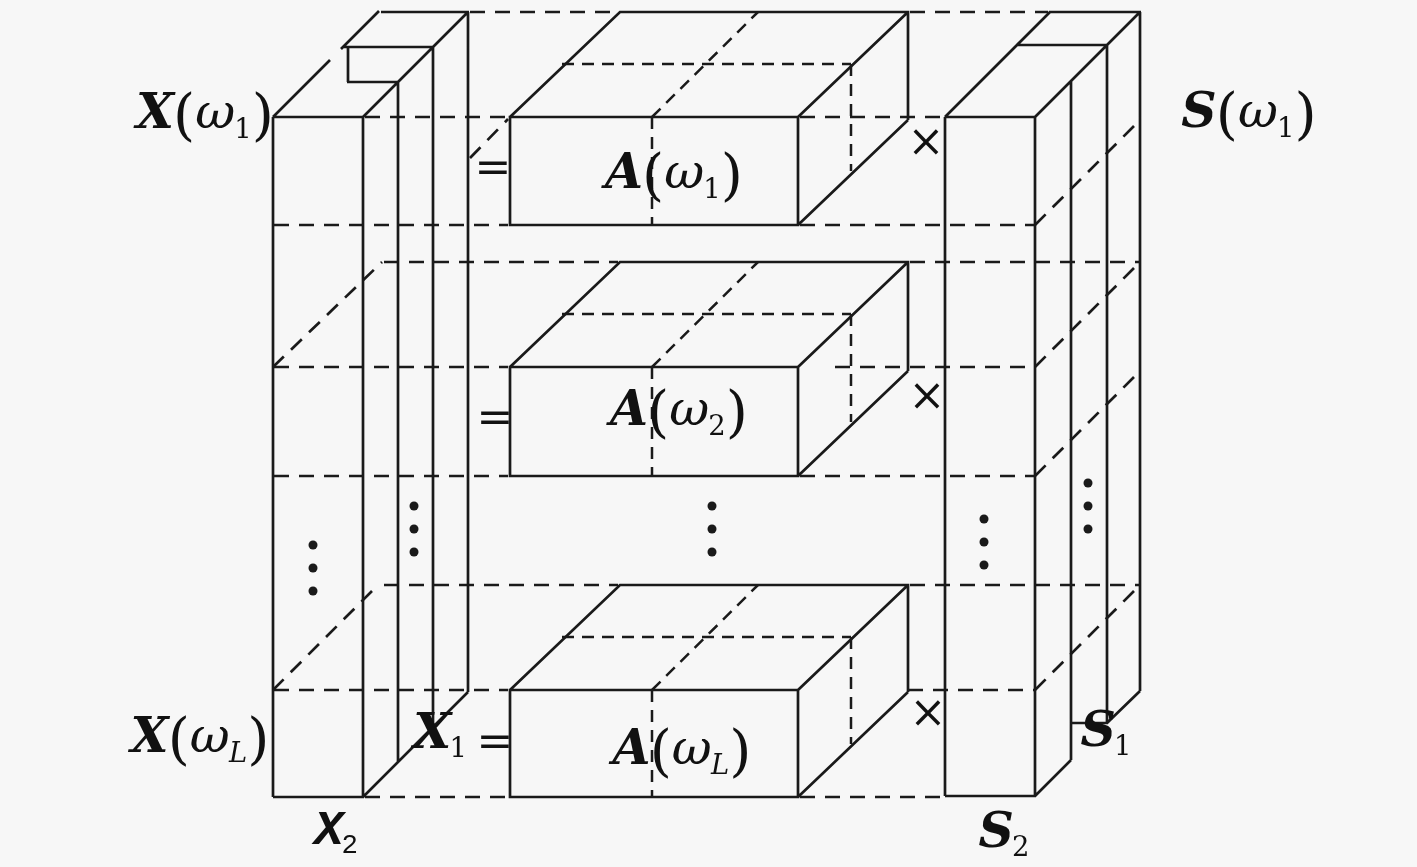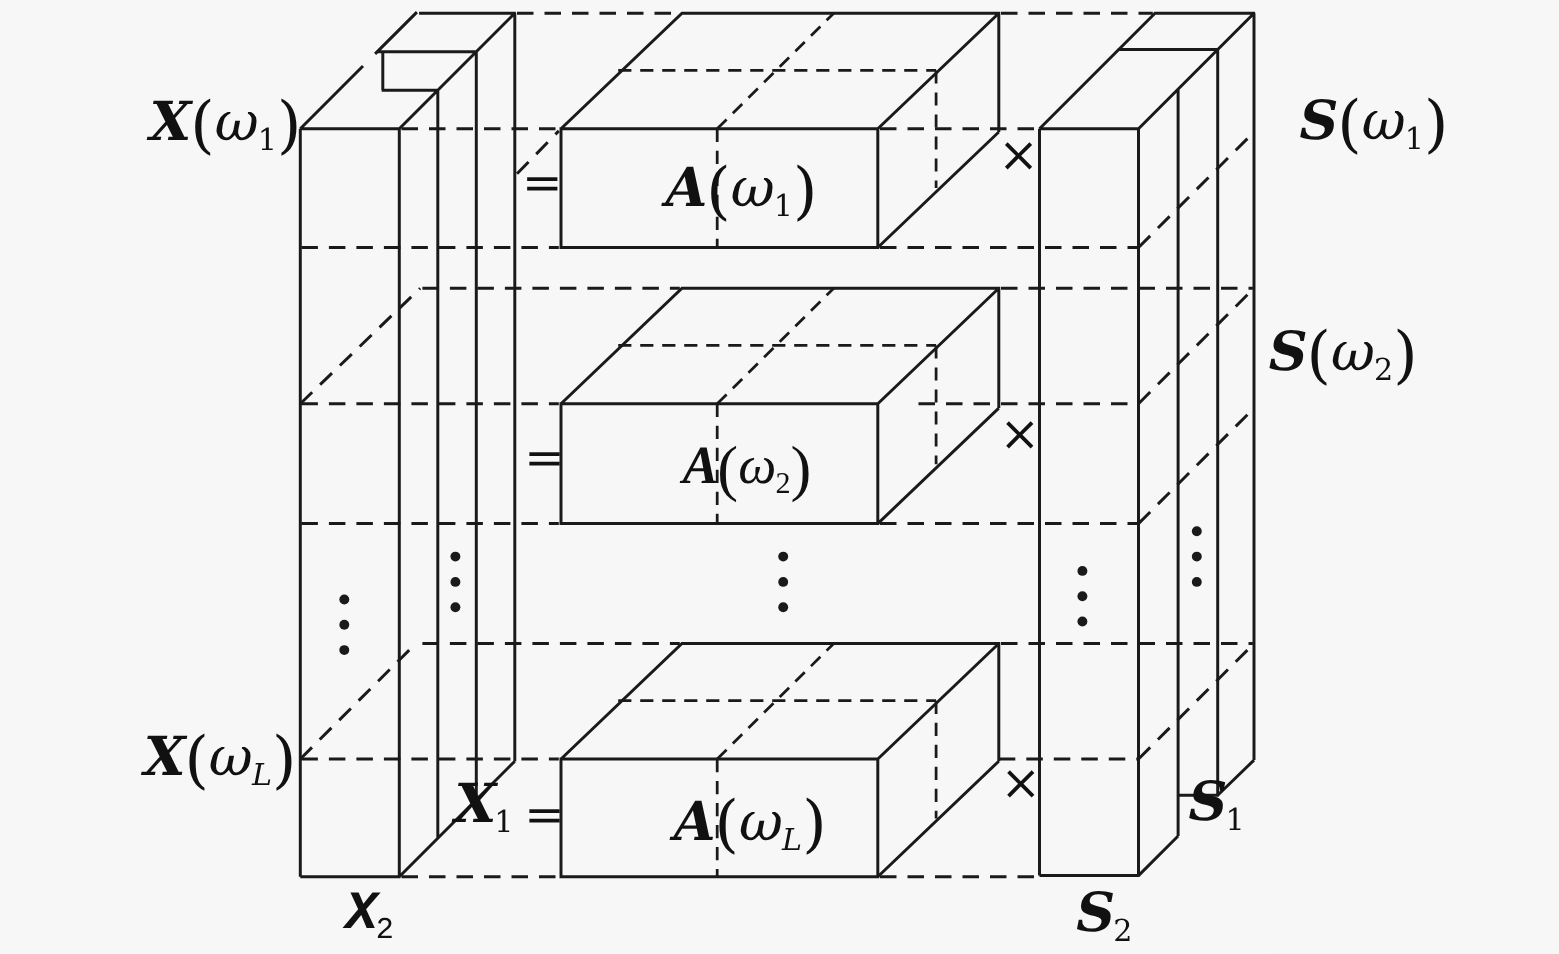--- a/index.html
+++ b/index.html
@@ -115,25 +115,24 @@
       </g>
   </svg>
 
   <div class="mlabel" style="left:205px;top:114px;"><span class="mb">X</span><span class="mp">(</span><span class="mo">ω</span><span class="ms">1</span><span class="mp">)</span></div>
   <div class="op" style="left:493px;top:167px;">=</div>
   <div class="mlabel" style="left:674px;top:174px;text-align:right;"><span class="mb">A</span><span class="mp">(</span><span class="mo">ω</span><span class="ms">1</span><span class="mp">)</span></div>
   <div class="op" style="left:926px;top:141px;">×</div>
   <div class="mlabel" style="left:1249px;top:90px;margin-top:23px;"><span class="mb">S</span><span class="mp">(</span><span class="mo">ω</span><span class="ms">1</span><span class="mp">)</span></div>
 
   <div class="op" style="left:495px;top:417px;">=</div>
-  <div class="mlabel" style="left:679px;top:427px;font-family:Liberation Serif, serif;"><span class="mb">A</span><span class="mp">(</span><span class="mo">ω</span><span class="ms">2</span><span class="mp">)</span></div>
+  <div class="mlabel" style="left:679px;top:411px;"><span class="mb">A</span><span class="mp">(</span><span class="mo">ω</span><span class="ms">2</span><span class="mp">)</span></div>
   <div class="op" style="left:927px;top:395px;">×</div>
-  <div class="mlabel" style="left:1221px;top:323px;"><span class="mb">S</span><span class="mp">(</span><span class="mo">ω</span><span class="ms">2</span><span class="mp">)</span></div>
 
-  <div class="mlabel" style="left:200px;top:691px;"><span class="mb">X</span><span class="mp">(</span><span class="mo">ω</span><span class="ms it">L</span><span class="mp">)</span></div>
+  <div class="mlabel" style="left:200px;top:738px;"><span class="mb">X</span><span class="mp">(</span><span class="mo">ω</span><span class="ms it">L</span><span class="mp">)</span></div>
   <div class="op" style="left:495px;top:741px;">=</div>
   <div class="mlabel" style="left:682px;top:750px;"><span class="mb">A</span><span class="mp">(</span><span class="mo">ω</span><span class="ms it">L</span><span class="mp">)</span></div>
   <div class="op" style="left:928px;top:712px;">×</div>
 
   <div class="mlabel" style="left:440px;top:731px;"><span class="mb">X</span><span class="ms">1</span></div>
   <div class="mlabel" style="left:336px;top:831px;font-family:Liberation Mono, monospace;"><span class="mb">X</span><span class="ms">2</span></div>
   <div class="mlabel" style="left:1106px;top:729px;"><span class="mb">S</span><span class="ms">1</span></div>
   <div class="mlabel" style="left:1004px;top:830px;"><span class="mb">S</span><span class="ms">2</span></div>
 
 </div>

